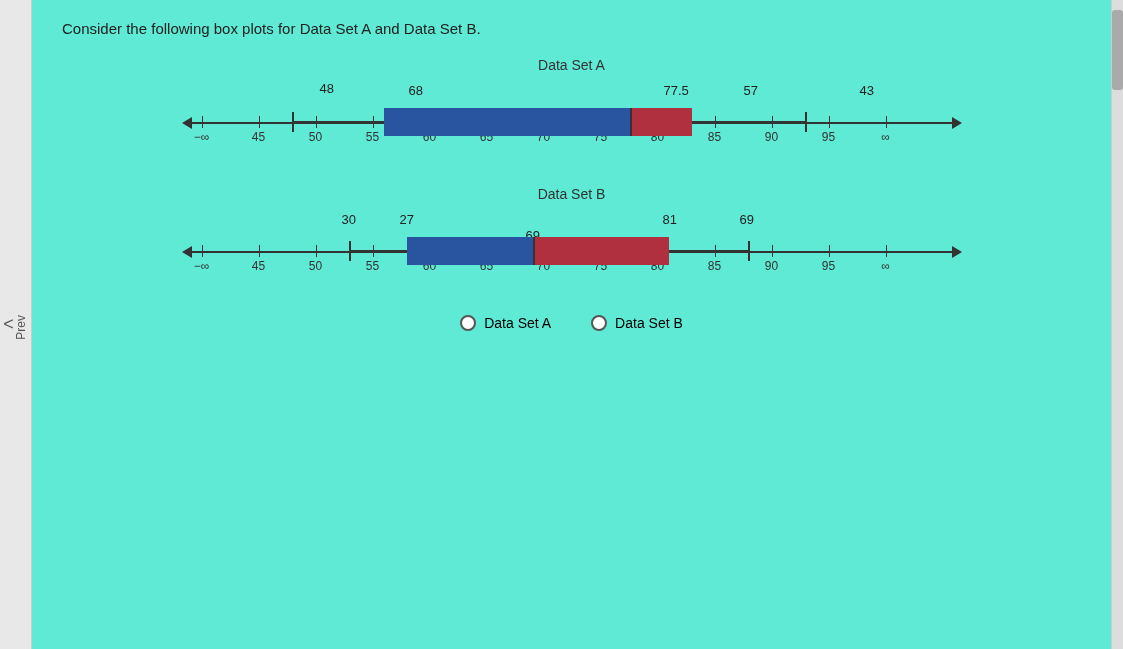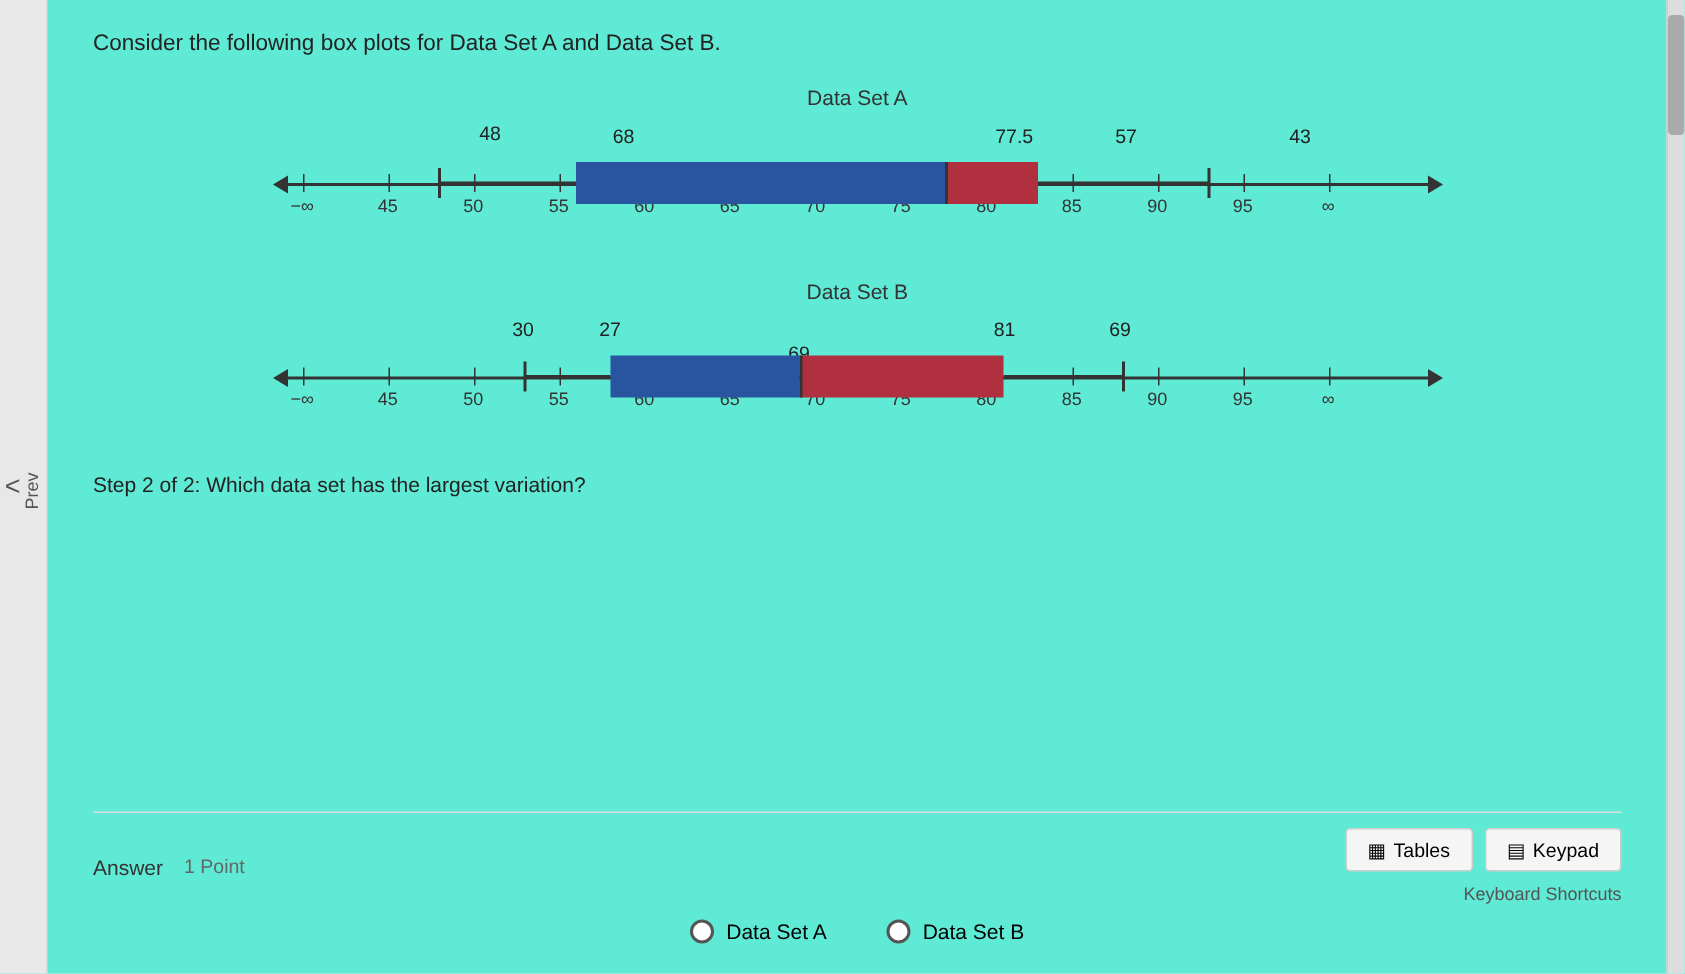--- a/index.html
+++ b/index.html
@@ -354,41 +354,21 @@
           <div class="median-line" style="left:351px; top:0px; height:28px;"></div>
 
           <div class="whisker" style="left:487px; width:80px;"></div>
           <div class="whisker-cap" style="left:566px;"></div>
         </div>
       </div>
     </div>
 
   </div>
 
-  <div class="step-text">Step 2 of 2: Which data set has the largest variation?</div>
-
-  <div class="answer-row">
-    <div style="display:flex; align-items:center; gap:6px;">
-      <span class="answer-label">Answer</span>
-      <span class="point-label">1 Point</span>
-    </div>
-    <div class="toolbar-buttons">
-      <div class="toolbar-top">
-        <button class="btn-toolbar">
-          <span>▦</span>
-          <span>Tables</span>
-        </button>
-        <button class="btn-toolbar">
-          <span>▤</span>
-          <span>Keypad</span>
-        </button>
-      </div>
-      <span class="keyboard-shortcuts-text">Keyboard Shortcuts</span>
-    </div>
-  </div>
+
 
   <div class="answer-options">
     <label class="radio-option">
       <div class="radio-circle"></div>
       <span>Data Set A</span>
     </label>
     <label class="radio-option">
       <div class="radio-circle"></div>
       <span>Data Set B</span>
     </label>

